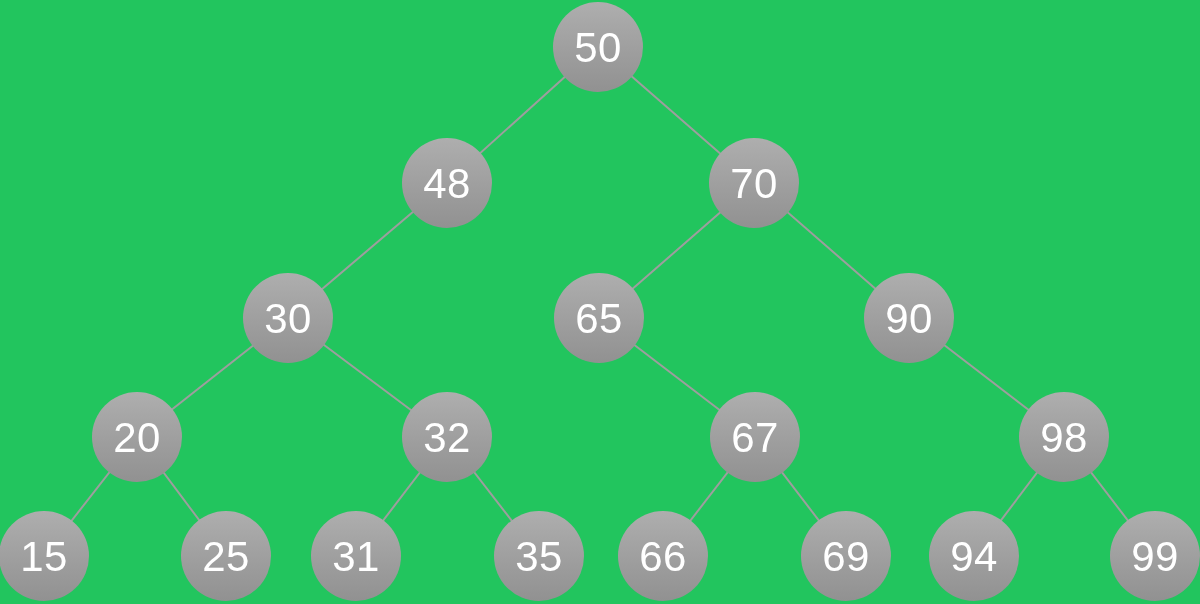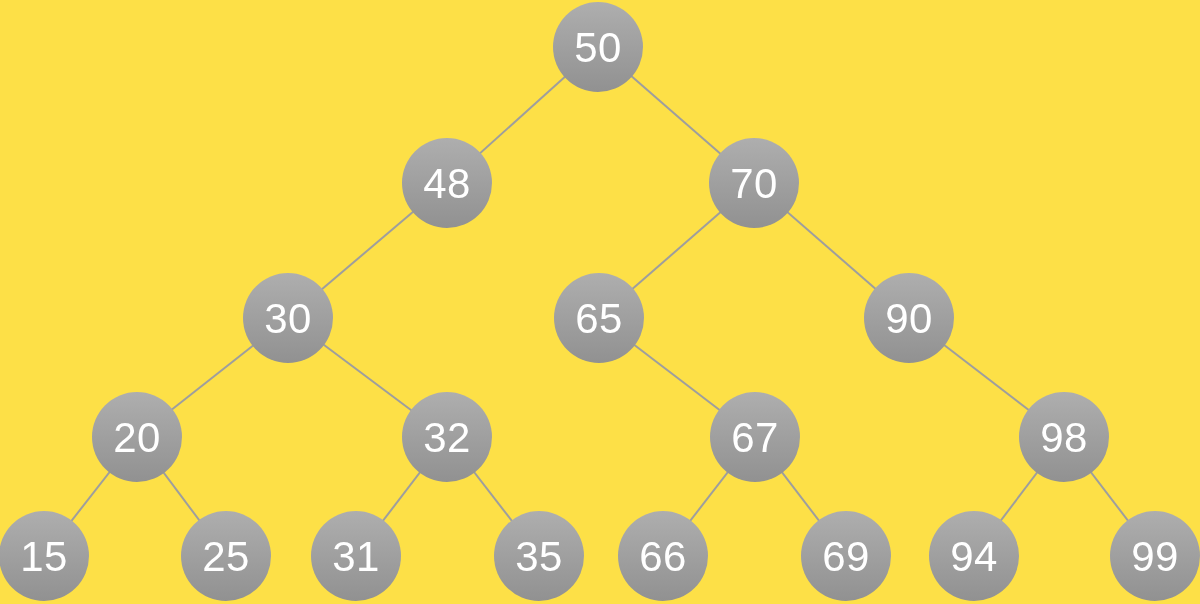--- a/index.html
+++ b/index.html
@@ -9,21 +9,21 @@
     width: 1200px;
     height: 604px;
     background: #ffffff;
     overflow: hidden;
     font-family: "Liberation Sans", sans-serif;
   }
   .stage {
     position: relative;
     width: 1200px;
     height: 604px;
-    background: #fde047;
+    background: #22c55e;
   }
   svg text.node-value {
     font-family: "Liberation Sans", "DejaVu Sans", sans-serif;
     font-weight: 300;
     font-size: 42px;
     letter-spacing: 0.5px;
   }
 </style>
 </head>
 <body>

